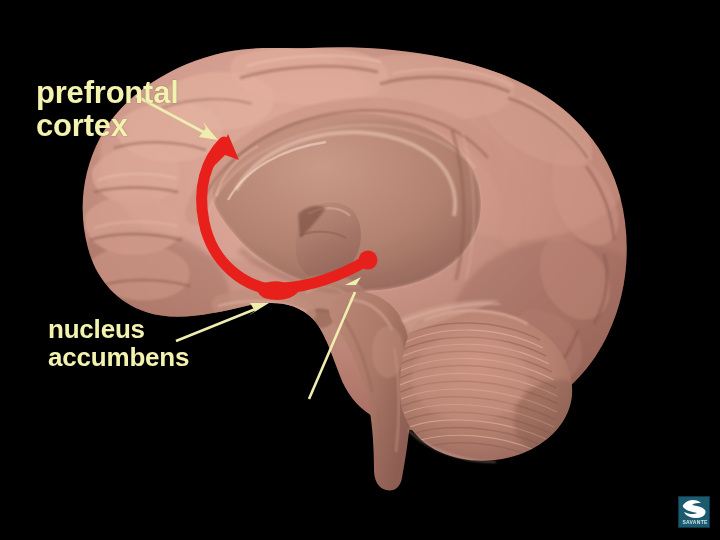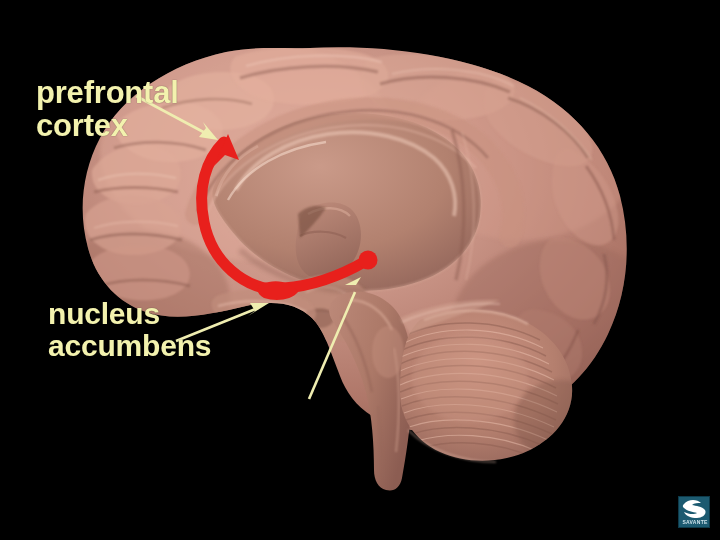--- a/index.html
+++ b/index.html
@@ -37,22 +37,22 @@
     text-shadow: 0 0 1px rgba(0,0,0,0.6);
   }
   #label-prefrontal {
     left: 36px;
     top: 36px;
     font-size: 31px;
     margin-top: 40px;
   }
   #label-nucleus {
     left: 48px;
-    top: 298px;
-    font-size: 30px;
+    top: 315px;
+    font-size: 26px;
   }
   #label-vta {
     left: 266px;
     top: 410px;
     font-size: 31px;
   }
   #logo {
     position: absolute;
     left: 678px;
     top: 496px;

